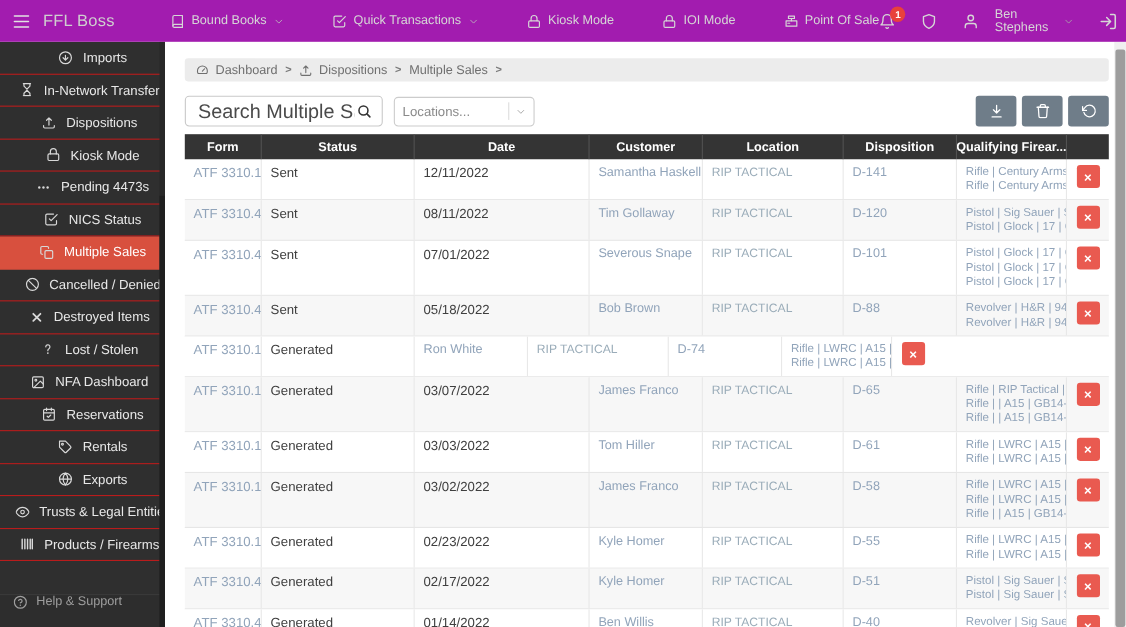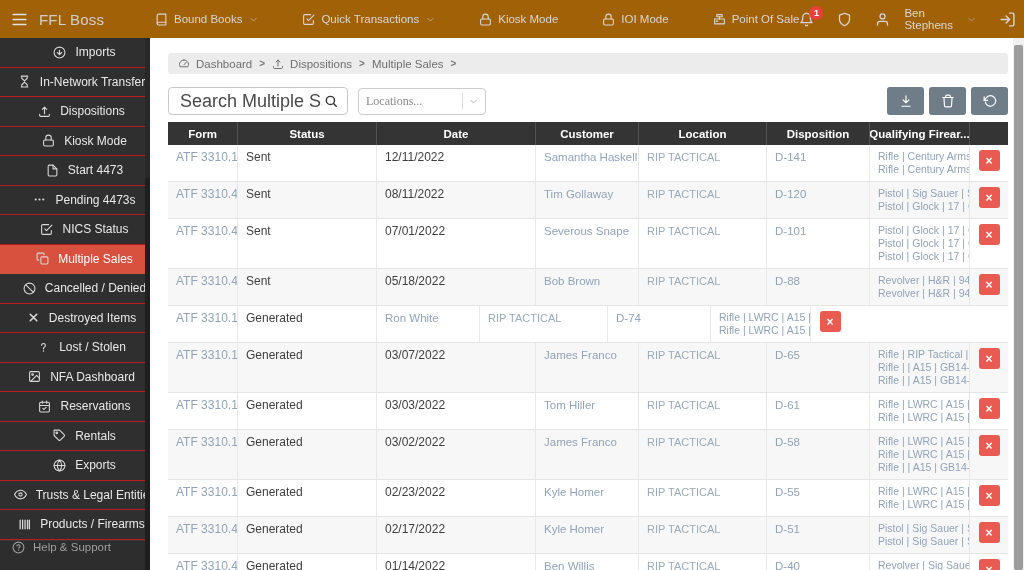--- a/index.html
+++ b/index.html
@@ -3,21 +3,21 @@
 <meta charset="utf-8">
 <style>
   html,body{margin:0;padding:0;width:1024px;height:570px;overflow:hidden;
     font-family:"Liberation Sans",sans-serif;background:#fff;}
   *{box-sizing:border-box;}
   .icn{width:13px;height:13px;fill:none;stroke:currentColor;stroke-width:2;
     stroke-linecap:round;stroke-linejoin:round;flex:none;}
   .chev{width:9px;height:9px;}
 
   
-  .topbar{position:absolute;top:0;left:0;right:0;height:38px;background:#a16207;
+  .topbar{position:absolute;top:0;left:0;right:0;height:38px;background:#a21caf;
     color:#d6d6d6;display:flex;align-items:center;font-size:11.5px;z-index:10;}
   .brand-zone{width:150px;flex:none;display:flex;align-items:center;gap:11px;padding-left:11px;}
   .burger{width:17px;height:17px;color:#e2e2e2;cursor:pointer;}
   .brand{font-size:15px;color:#cfcfcf;letter-spacing:.2px;}
   .topnav{display:flex;align-items:center;gap:44px;margin-left:5px;}
   .topnav-item{display:flex;align-items:center;gap:6px;color:#d6d6d6;cursor:pointer;white-space:nowrap;}
   .topnav-item .chev{margin-left:1px;color:#bdbdbd;}
   .top-right{margin-left:auto;display:flex;align-items:center;gap:23px;padding-right:14px;}
   .big{width:15px;height:15px;}
   .bell-wrap{position:relative;display:inline-flex;cursor:pointer;}
@@ -55,21 +55,21 @@
   .crumb-sep{font-size:10px;font-weight:bold;color:#7a7a7a;margin:0 7px 0 1px;}
 
   .controls{margin-top:13px;display:flex;align-items:center;height:28px;}
   .searchbox{width:180px;height:28px;border:1px solid #c9c9c9;border-radius:4px;background:#fff;
     display:flex;align-items:center;padding:0 9px;}
   .searchbox input{border:none;outline:none;flex:1;font-size:18px;color:#1d4ed8;min-width:0;
     font-family:"Liberation Sans",sans-serif;background:transparent;}
   .searchbox input::placeholder{color:#4a4a4a;opacity:1;}
   .s-icn{width:14px;height:14px;color:#333;stroke-width:2.4;cursor:pointer;}
   .locations{margin-left:10px;width:128px;height:27px;border:1px solid #ccc;border-radius:4px;
-    display:flex;align-items:center;padding:0 7px;color:#8a8a8a;font-size:12px;cursor:pointer;font-family:Liberation Serif, serif;}
+    display:flex;align-items:center;padding:0 7px;color:#8a8a8a;font-size:12px;cursor:pointer;}
   .loc-text{flex:1;overflow:hidden;white-space:nowrap;}
   .loc-div{width:1px;height:16px;background:#ddd;margin-right:6px;}
   .locations .chev{color:#9a9a9a;}
   .toolbar{margin-left:auto;display:flex;gap:5px;}
   .tool-btn{width:37px;height:28px;background:#6f7d89;border:none;border-radius:3px;color:#fff;
     display:flex;align-items:center;justify-content:center;cursor:pointer;padding:0;}
   .tool-btn .icn{width:14px;height:14px;}
 
   
   .table{margin-top:7px;width:840px;}
@@ -335,26 +335,20 @@
         <span>Dispositions</span>
       </a>
 
       <a class="side-item indent">
         <svg class="icn">
           <use href="#i-lock"></use>
         </svg>
         <span>Kiosk Mode</span>
       </a>
 
-      <a class="side-item indent">
-        <svg class="icn">
-          <use href="#i-file"></use>
-        </svg>
-        <span>Start 4473</span>
-      </a>
 
       <a class="side-item indent">
         <svg class="icn">
           <use href="#i-ellipsis"></use>
         </svg>
         <span>Pending 4473s</span>
       </a>
 
       <a class="side-item indent">
         <svg class="icn">

